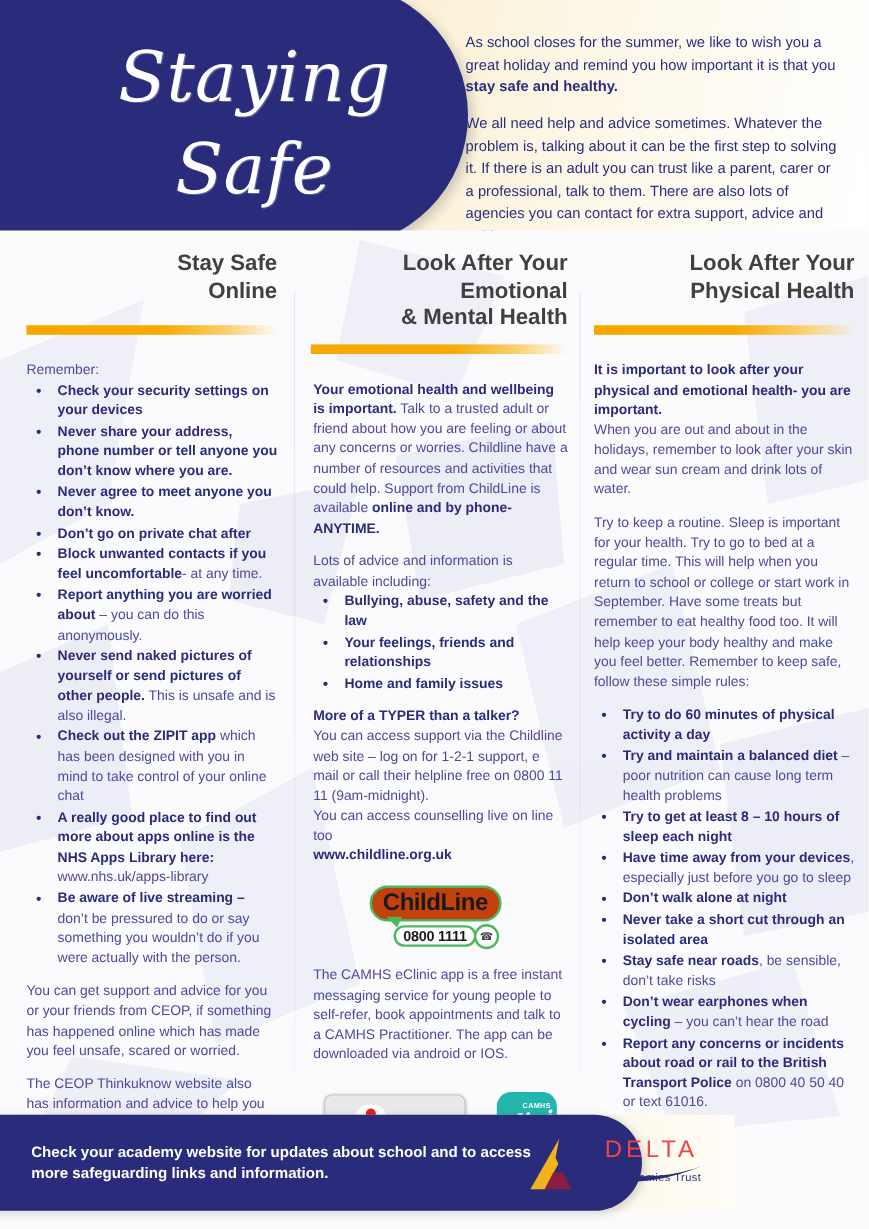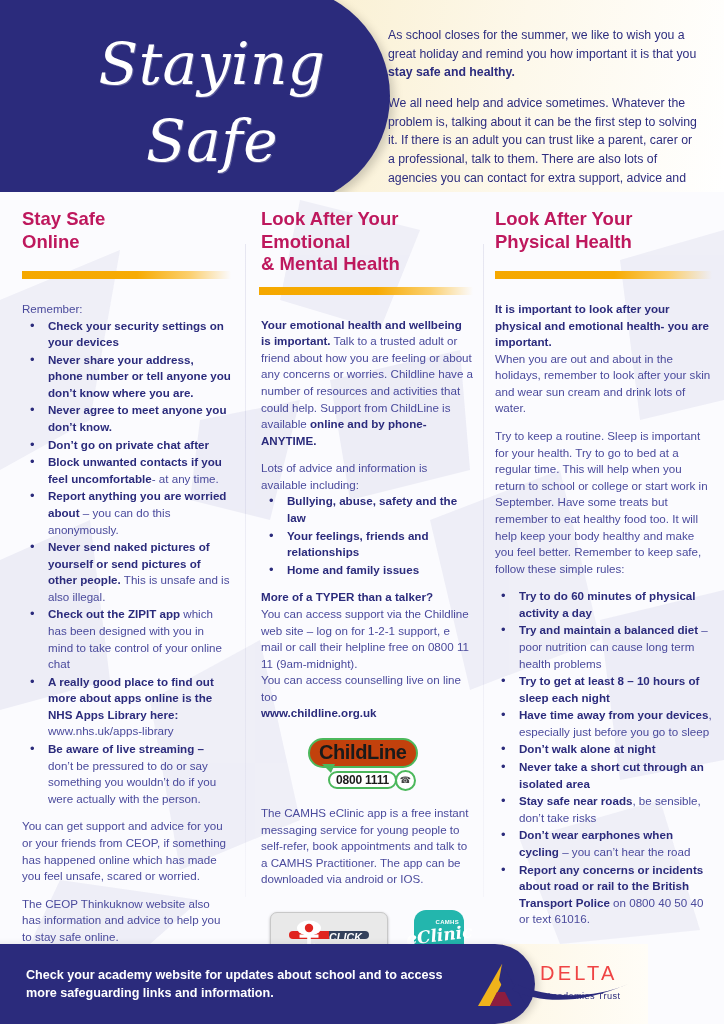--- a/index.html
+++ b/index.html
@@ -51,24 +51,24 @@
   .columns{position:relative;z-index:2;display:flex;width:724px;height:745px;padding-top:14px;box-sizing:border-box;}
   .col{position:relative;box-sizing:border-box;}
   .col1{width:245px;padding:0 14px 0 22px;}
   .col2{width:238px;padding:0 10px 0 16px;}
   .col3{width:241px;padding:0 12px 0 12px;}
   .divider{position:absolute;top:52px;bottom:40px;width:1px;background:linear-gradient(180deg,rgba(45,45,127,.10),rgba(45,45,127,.03));}
   .d1{left:245px;}
   .d2{left:483px;}
 
   .col-head{
-    text-align:left;
+    text-align:right;
     font-size:18.5px;
     font-weight:bold;
-    color:#be185d;
+    color:#404040;
     line-height:1.22;
     margin:2px 0 0 0;
     min-height:52px;
   }
   .col-head .hl2{display:block;}
   .gold-bar{
     height:8px;margin:11px 0 22px 0;
     background:linear-gradient(90deg,#f5a800 0%,#f7ab04 55%,#fbcf6d 80%,rgba(255,255,255,0) 100%);
   }
   .col2 .gold-bar{margin-left:-2px;}
@@ -126,21 +126,21 @@
   }
   .eclinic .ec-main{
     color:#ffffff;font-family:"DejaVu Serif",serif;font-style:italic;font-weight:bold;
     font-size:17px;transform:rotate(-7deg);
   }
   .eclinic .ec-sub{
     position:absolute;right:5px;top:9px;color:#ffffff;font-size:6px;font-weight:bold;letter-spacing:.3px;
   }
 
   
-  .footer{position:absolute;left:0;bottom:0;width:612px;height:80px;z-index:3;padding-left:36px;}
+  .footer{position:absolute;left:0;bottom:15px;width:612px;height:80px;z-index:3;}
   .footer-cream{position:absolute;inset:0;background:linear-gradient(90deg,#f6e7bb 0%,#f9eece 40%,#fdf6e4 75%,#fffdf7 100%);}
   .footer-navy{
     position:absolute;left:-30px;top:0;width:565px;height:80px;background:#2b2b7c;
     border-radius:0 70px 70px 0;box-shadow:3px 2px 8px rgba(0,0,0,.16);
   }
   .footer-text{
     position:absolute;left:26px;top:22px;width:470px;color:#ffffff;
     font-size:12.6px;font-weight:bold;line-height:1.46;
   }
   .delta{position:absolute;right:16px;top:14px;width:160px;height:52px;}

